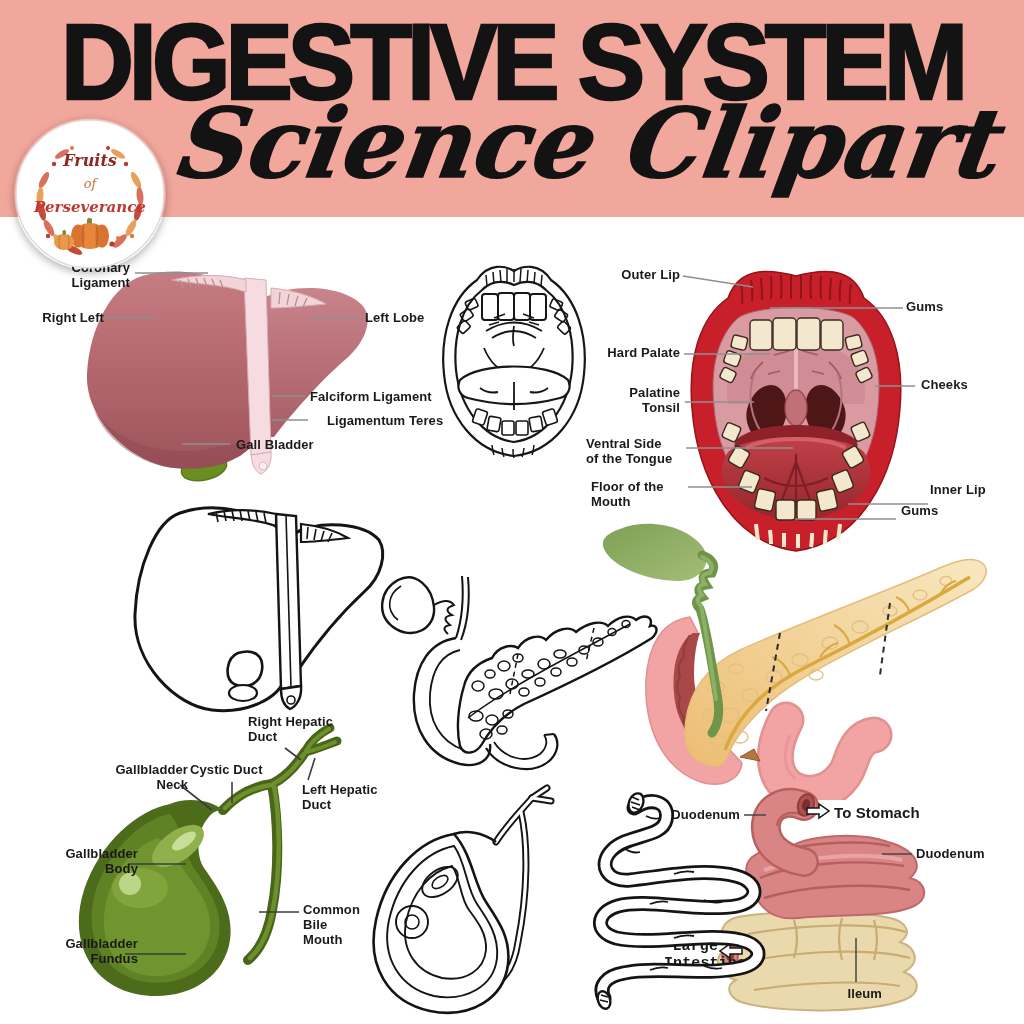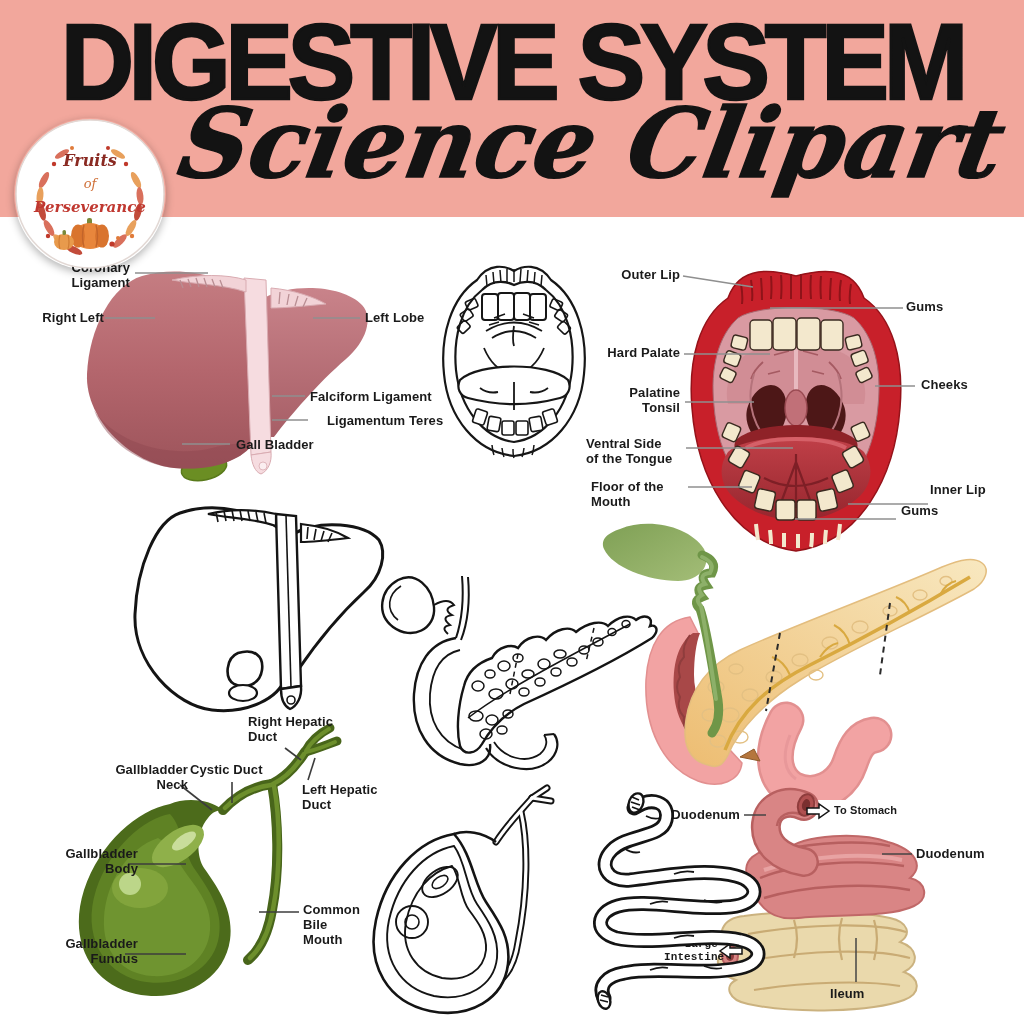--- a/index.html
+++ b/index.html
@@ -14,22 +14,22 @@
          font-family:"DejaVu Serif",serif;font-style:italic;font-weight:bold;
          font-size:96px;line-height:1;color:#131313;transform:skewX(-10deg);
          -webkit-text-stroke:1.5px #131313;z-index:3;}
   .logo{position:absolute;left:14px;top:118px;width:152px;height:152px;z-index:5;
         border-radius:50%;box-shadow:0 3px 8px rgba(0,0,0,.30);}
   .diagram{position:absolute;z-index:1;}
   .diagram svg{position:absolute;left:0;top:0;}
   .lbl{position:absolute;font-size:13px;font-weight:bold;line-height:1.16;
        color:#1a1a1a;white-space:pre-line;letter-spacing:.1px;z-index:2;}
   .lbl.r{text-align:right;}
-  .lbl.c{text-align:left;}
-  .lbl.sm{font-size:11px;}
+  .lbl.c{text-align:right;}
+  .lbl.sm{font-size:15px;}
   .under{z-index:0;font-family:Liberation Mono, monospace;}
   .over{z-index:2;}
 </style>
 </head>
 <body>
 
 <div class="band" id="band" style="background: rgb(242, 167, 156);"></div>
 <div class="title">DIGESTIVE SYSTEM</div>
 <div class="subtitle">Science Clipart</div>
 

